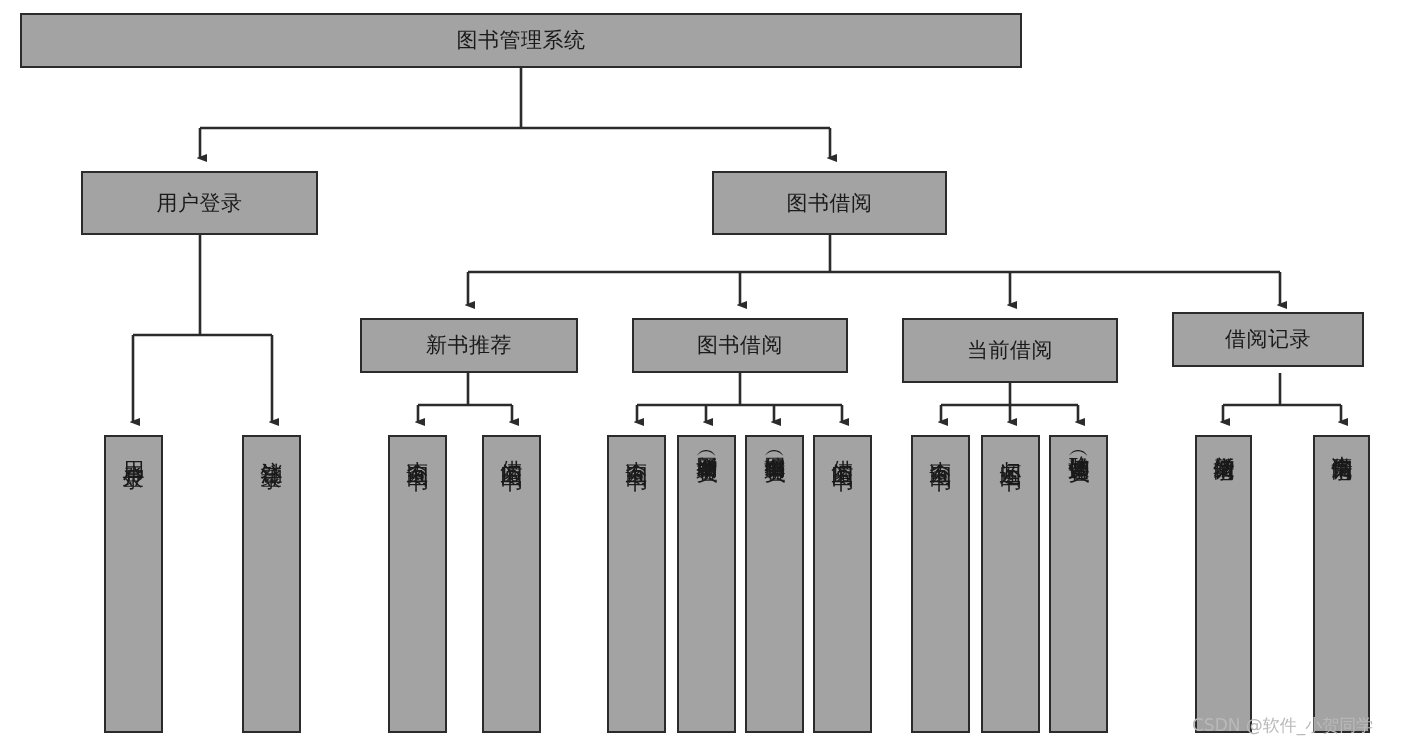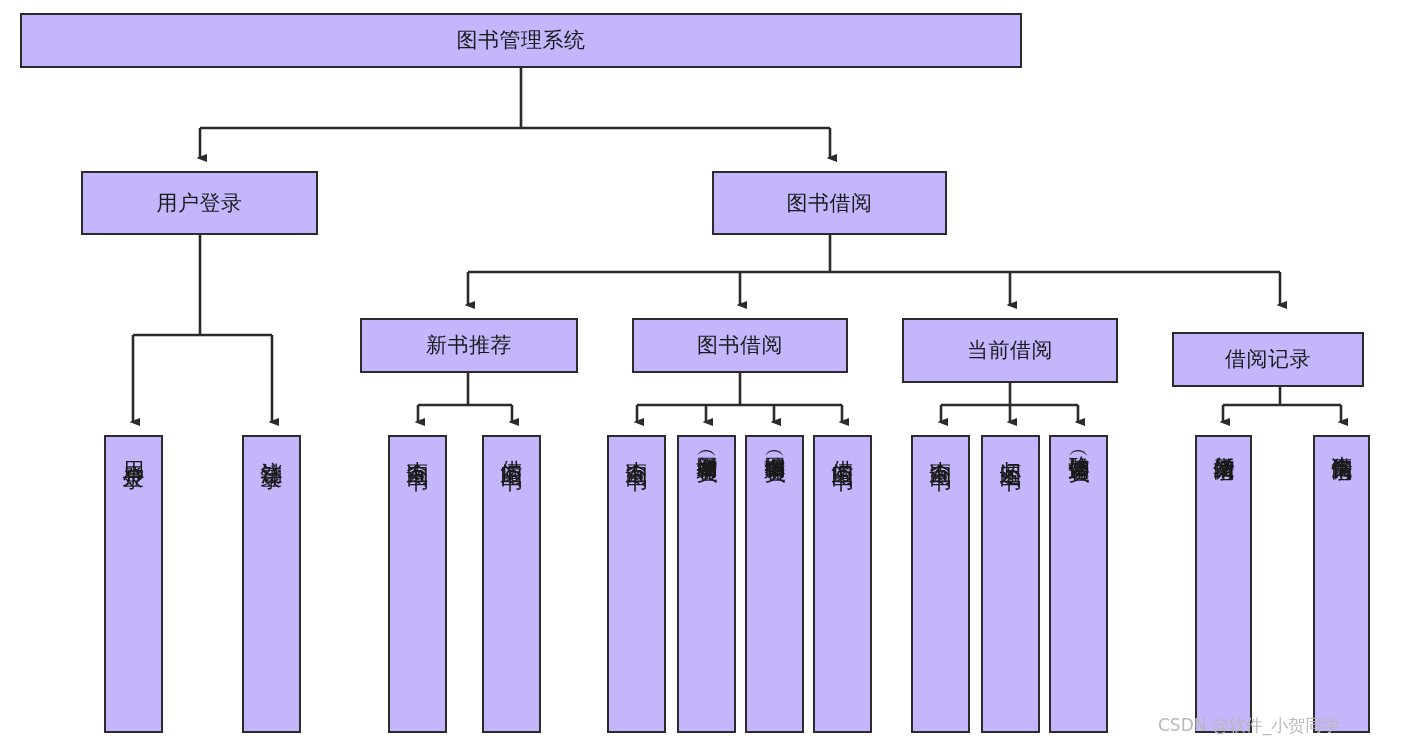--- a/index.html
+++ b/index.html
@@ -20,21 +20,21 @@
     left: 0;
     top: 0;
     width: 1405px;
     height: 747px;
     pointer-events: none;
   }
   .node {
     position: absolute;
     box-sizing: border-box;
     border: 2px solid #2b2b2b;
-    background: #c4b5fd;
+    background: #a3a3a3;
     display: flex;
     align-items: center;
     justify-content: center;
     color: #1a1a1a;
   }
   .node .lbl {
     display: block;
     text-align: center;
     line-height: 1.06;
     white-space: nowrap;
@@ -60,21 +60,21 @@
   }
   .node.v.tight {
     padding-top: 2px;
   }
   .node.v.tight .lbl {
     font-size: 21px;
     letter-spacing: 1px;
   }
   .watermark {
     position: absolute;
-    left: 1158px;
+    left: 1192px;
     top: 714px;
     font-size: 17px;
     color: #b9b9b9;
     white-space: nowrap;
     font-family: "DejaVu Sans", "Liberation Sans", sans-serif;
   }
 </style>
 </head>
 <body>
 
@@ -143,21 +143,21 @@
 
   <div class="node h" style="left:360px; top:318px; width:218px; height:55px;">
     <span class="lbl">新书推荐</span>
   </div>
   <div class="node h" style="left:632px; top:318px; width:216px; height:55px;">
     <span class="lbl">图书借阅</span>
   </div>
   <div class="node h" style="left:902px; top:318px; width:216px; height:65px;">
     <span class="lbl">当前借阅</span>
   </div>
-  <div class="node h" style="left:1172px; top:332px; width:192px; height:55px;">
+  <div class="node h" style="left:1172px; top:312px; width:192px; height:55px;">
     <span class="lbl">借阅记录</span>
   </div>
 
   <div class="node v" style="left:104px; top:435px; width:59px; height:298px;">
     <span class="lbl">用户登录</span>
   </div>
   <div class="node v" style="left:242px; top:435px; width:59px; height:298px;">
     <span class="lbl">注销登录</span>
   </div>
 

